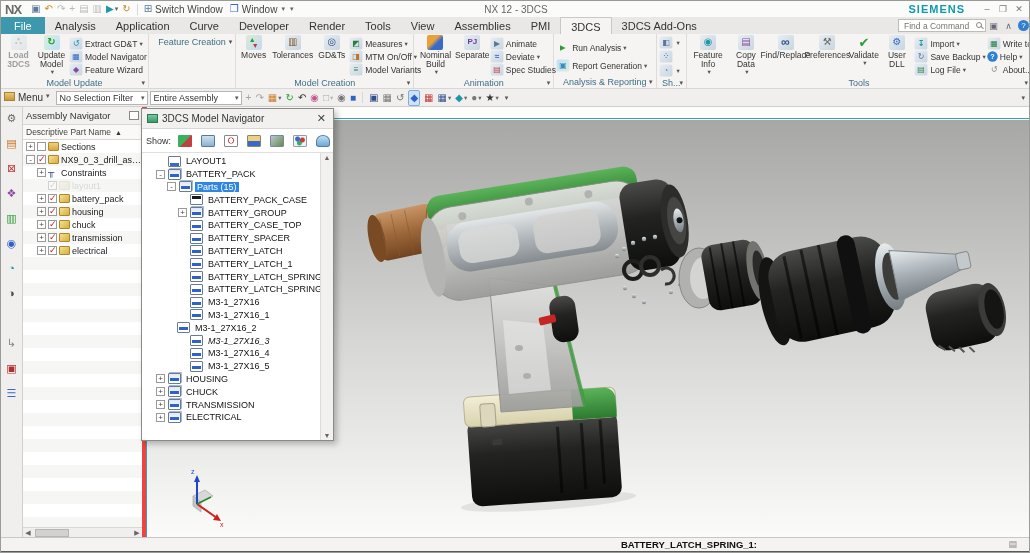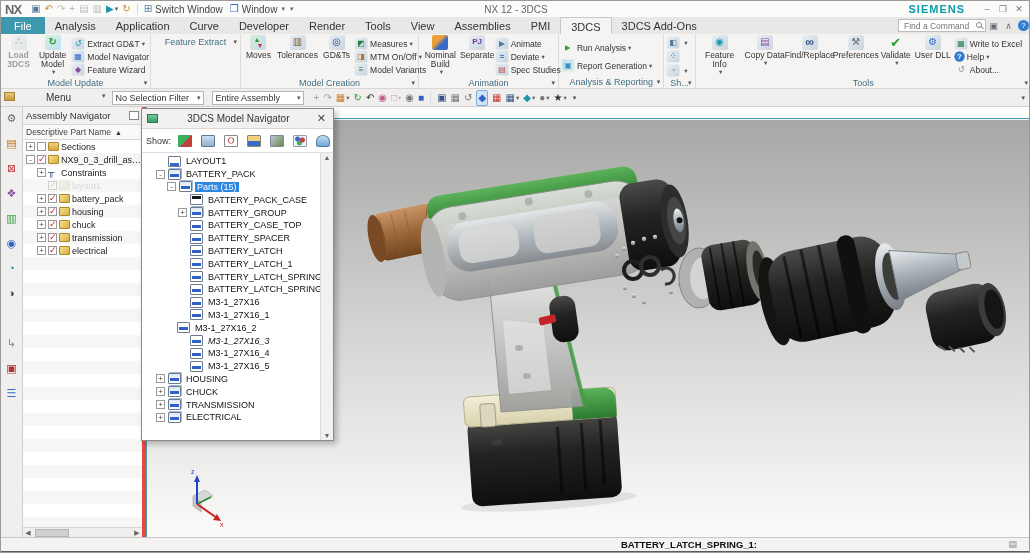--- a/index.html
+++ b/index.html
@@ -85,24 +85,24 @@
   .ic-about .ric{background:none} .ic-about .ric::before{content:"↺";color:#8a8a88}
   .ic-shade1 .ric::before{content:"◧";color:#5a7a9a}
   .ic-shade2 .ric::before{content:"⁘";color:#3a6ac8}
   .ic-shade3 .ric::before{content:"◔";color:#6a8aa8}
   .sh-col{display:flex;flex-direction:column;padding-top:1px;}
   .sh-col .rrow{height:14px;}
   .ribbon-endcaret{position:absolute;right:4px;top:74px;font-size:7px;color:#555;}
 
   
   .toolbar{position:absolute;left:0;top:88px;width:1030px;height:18px;background:#f0efed;border-bottom:1px solid #d0cfcd;display:flex;align-items:center;font-size:10px;color:#333;}
-  .menu-btn{display:flex;margin:0 6px 0 3px;cursor:default;gap:28px;}
+  .menu-btn{display:flex;margin:0 6px 0 3px;cursor:default;}
   .menu-btn .mi{width:11px;height:9px;background:linear-gradient(#e8c87a,#c89a3a);border:1px solid #a8823a;margin-right:3px;}
   .menu-btn .mc{font-size:7px;margin-left:3px;color:#555;}
-  .tb-select{width:92px;height:14px;border:1px solid #b5b5b3;background:#fff;font-size:9px;color:#333;display:flex;align-items:center;padding:0 3px;margin-right:8px;position:relative;cursor:default;}
+  .tb-select{width:92px;height:14px;border:1px solid #b5b5b3;background:#fff;font-size:9px;color:#333;display:flex;align-items:center;padding:0 3px;margin-right:2px;position:relative;cursor:default;}
   .tb-select .sc{position:absolute;right:2px;font-size:7px;color:#555;}
   .tbi{display:inline-flex;align-items:center;margin:0 2px;cursor:default;}
   .tbi .tg{font-size:10px;line-height:14px;}
   .tbi .tc{font-size:6.5px;color:#666;margin-left:1px;}
   .tbi.active{background:#cfe3f5;border:1px solid #7ab0e0;border-radius:2px;padding:0 1px;}
   .c-orange .tg{color:#c87a28}.c-green .tg{color:#2a9d3a}.c-pink .tg{color:#c05a8a}.c-blue .tg{color:#2f62c8}.c-red .tg{color:#c03a3a}.c-gray .tg{color:#777}.c-navy .tg{color:#334f88}.c-tealg .tg{color:#1b97a8}
   .toolbar .endc{position:absolute;right:6px;font-size:7px;color:#555;}
   .toolbar .midc{font-size:7px;color:#555;margin-left:4px;}
 
   
@@ -138,21 +138,21 @@
   .asm-hscroll .track{flex:1;position:relative;height:8px;}
   .asm-hscroll .thumb{position:absolute;left:2px;top:0;width:34px;height:8px;background:#d2d1cf;border:1px solid #b5b5b3;}
 
   
   .viewport{position:absolute;left:145px;top:0;width:885px;height:430px;border-left:1px solid #3f9dae;}
   .vp-top{position:absolute;left:0;top:0;width:885px;height:12px;background:#fdfdfc;border-bottom:1px solid #3f9dae;}
   .vp-canvas{position:absolute;left:0;top:13px;width:885px;height:417px;}
 
   
   .mnav{position:absolute;left:140px;top:1px;width:193px;height:333px;background:#fff;border:1px solid #8a8a88;box-shadow:3px 3px 6px rgba(0,0,0,.25);display:flex;flex-direction:column;z-index:20;}
-  .mnav-title{height:20px;background:#f2f1ef;border-bottom:1px solid #d8d7d5;display:flex;align-items:center;padding:0 5px;font-size:10px;color:#333;text-align:center;}
+  .mnav-title{height:20px;background:#f2f1ef;border-bottom:1px solid #d8d7d5;display:flex;align-items:center;padding:0 5px;font-size:10px;color:#333;}
   .mnav-title .ti{width:11px;height:9px;background:linear-gradient(#7ac8a0,#3a9a6a);border:1px solid #2a7a50;margin-right:4px;flex:none;}
   .mnav-title .t{flex:1;}
   .mnav-title .x{font-size:11px;color:#444;cursor:default;padding:0 2px;}
   .mnav-tools{height:24px;border-bottom:1px solid #e0dfdd;display:flex;align-items:center;padding:0 4px;font-size:9px;color:#333;}
   .mn-tool{width:21px;height:18px;margin-right:2px;display:flex;align-items:center;justify-content:center;cursor:default;}
   .mnti{width:14px;height:12px;border-radius:1px;}
   .t1 .mnti{background:linear-gradient(135deg,#3ab05a 50%,#c04040 50%);}
   .t2 .mnti{background:linear-gradient(#cfe0ef,#8fb0cf);border:1px solid #5a7a9a;}
   .t3 .mnti{background:radial-gradient(circle at 50% 45%,#fff 25%,#c04040 30%,#fff 45%);border:1px solid #888;}
   .t4 .mnti{background:linear-gradient(#f0d080 50%,#3a6ac8 50%);border:1px solid #886;}
@@ -320,21 +320,21 @@
           </span>
       </div>
       <div class="rlabel">
           <span>Model Update</span>
           <span class="gcaret">▾</span>
         </div>
     </div>
 
     <div class="rgroup" style="width:92px">
       <div class="rlabel">
-          <span>Feature Extract</span>
+          <span>Feature Creation</span>
           <span class="gcaret">▾</span>
         </div>
     </div>
 
     <div class="rgroup" style="width:178px">
       <div class="rbody">
         <span class="bigs">
 
         <div class="rbig ic-moves">
               <span class="ric"></span>
@@ -478,20 +478,38 @@
               <span class="rbl">Preferences</span>
             </div>
             <div class="rbig ic-validate">
               <span class="ric"></span>
               <span class="rbl">Validate</span>
               <span class="rcaret">▾</span>
             </div>
             <div class="rbig ic-userdll">
               <span class="ric"></span>
               <span class="rbl">User DLL</span>
+            </div>
+          </span>
+        <span class="rows">
+
+        <div class="rrow ic-import">
+              <span class="ric"></span>
+              <span>Import</span>
+              <span class="rcaret">▾</span>
+            </div>
+            <div class="rrow ic-backup">
+              <span class="ric"></span>
+              <span>Save Backup</span>
+              <span class="rcaret">▾</span>
+            </div>
+            <div class="rrow ic-logfile">
+              <span class="ric"></span>
+              <span>Log File</span>
+              <span class="rcaret">▾</span>
             </div>
           </span>
         <span class="rows">
 
         <div class="rrow ic-excel">
               <span class="ric"></span>
               <span>Write to Excel</span>
             </div>
             <div class="rrow ic-help">
               <span class="ric"></span>

